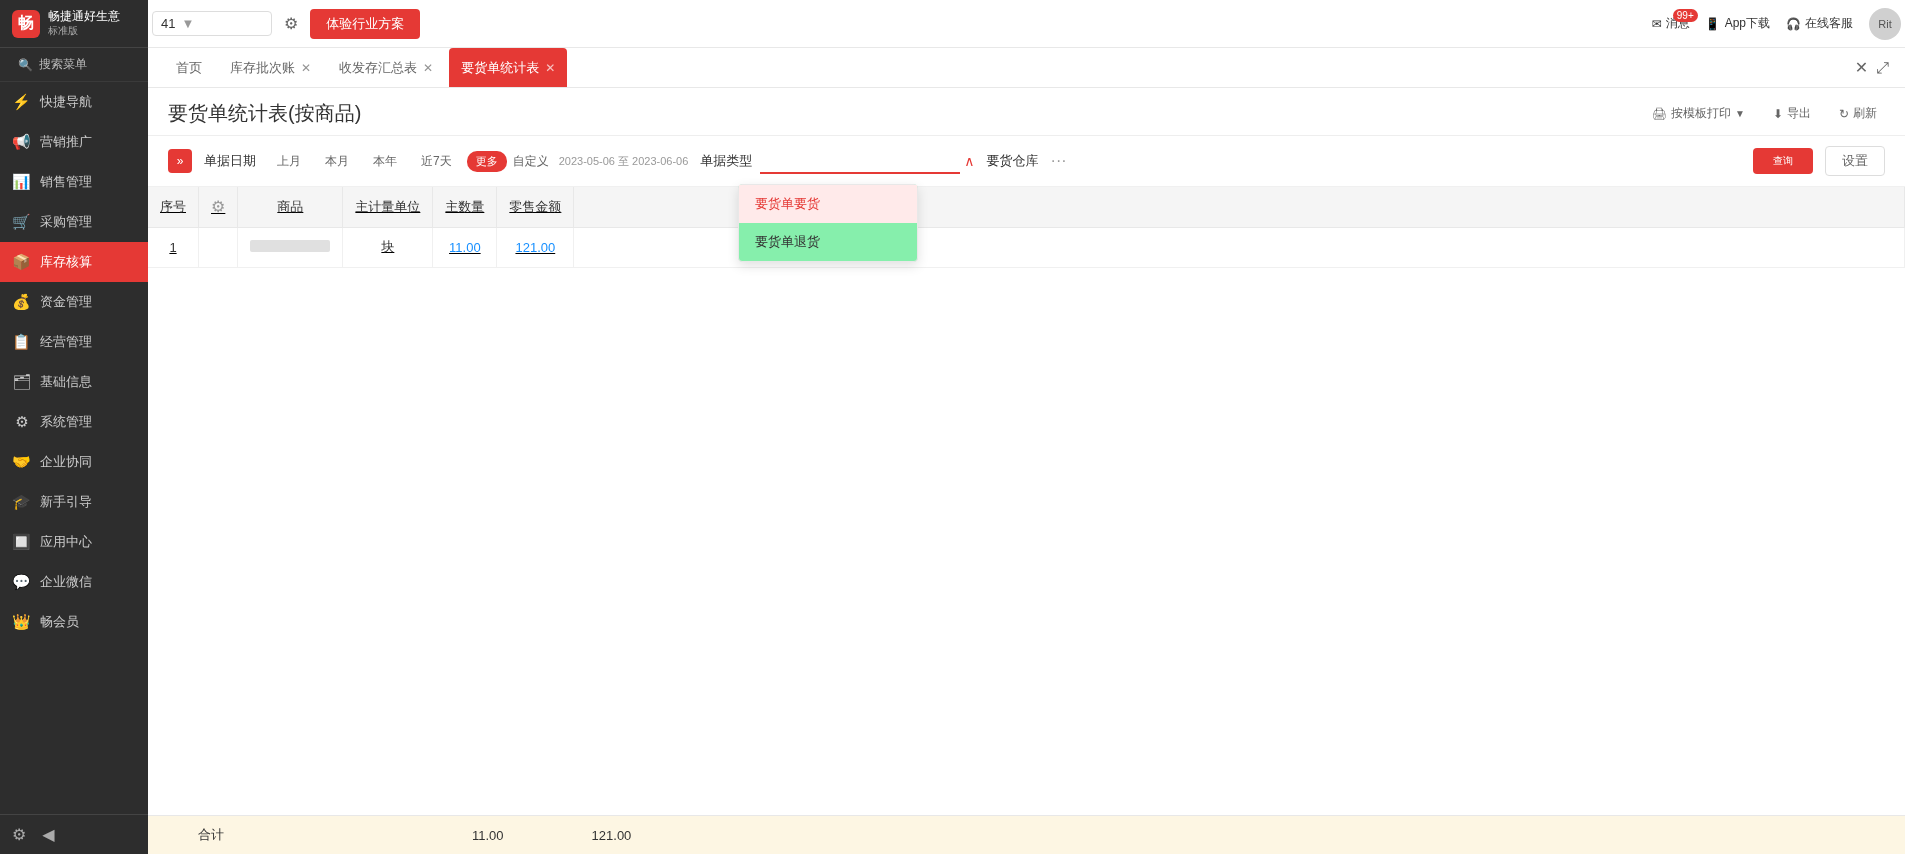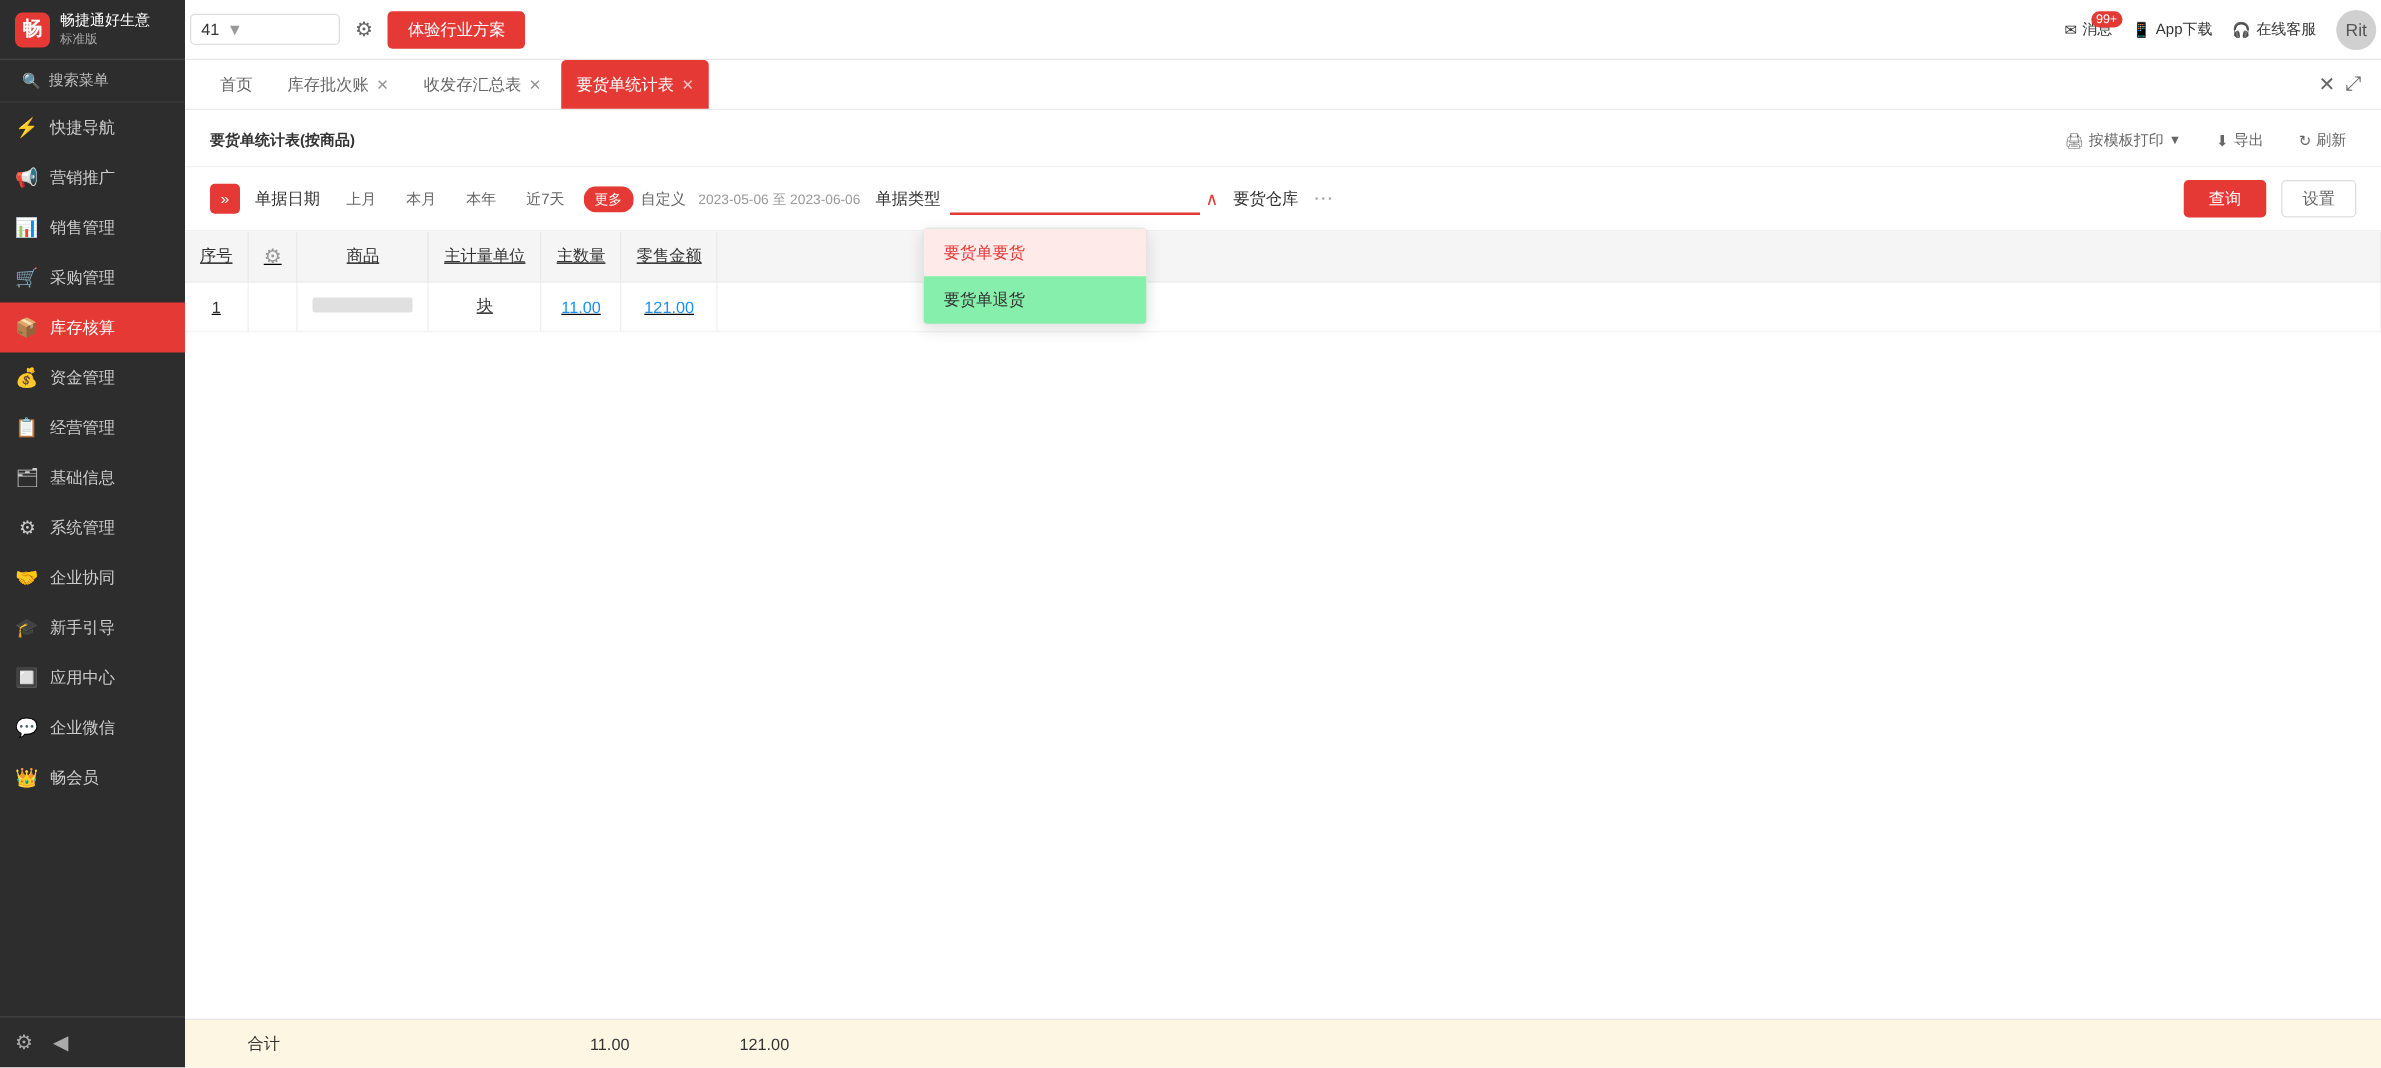--- a/index.html
+++ b/index.html
@@ -202,21 +202,21 @@
       background: #fff;
     }
 
     .page-header {
       padding: 12px 20px 8px;
       display: flex;
       align-items: center;
       justify-content: space-between;
       border-bottom: 1px solid #eee;
     }
-    .page-title { font-size: 12px; font-weight: 700; color: #333; }
+    .page-title { font-size: 20px; font-weight: 400; color: #333; }
     .page-actions { display: flex; align-items: center; gap: 12px; }
     .page-action-btn {
       display: flex;
       align-items: center;
       gap: 4px;
       color: #666;
       font-size: 12px;
       cursor: pointer;
       padding: 4px 8px;
       border-radius: 4px;
@@ -305,21 +305,21 @@
     }
     .filter-warehouse-dots { color: #999; cursor: pointer; font-size: 16px; }
 
     .filter-query-btn {
       background: #e53935;
       color: white;
       border: none;
       padding: 6px 20px;
       border-radius: 4px;
       cursor: pointer;
-      font-size: 13px;
+      font-size: 10px;
       margin-left: auto;
     }
     .filter-settings-btn {
       background: white;
       color: #666;
       border: 1px solid #ddd;
       padding: 5px 16px;
       border-radius: 4px;
       cursor: pointer;
       font-size: 13px;
@@ -507,21 +507,21 @@
         <span class="badge-count">99+</span>
       </div>
       <div class="topbar-badge">
         <span>📱</span>
         <span>App下载</span>
       </div>
       <div class="topbar-badge">
         <span>🎧</span>
         <span>在线客服</span>
       </div>
-      <div class="topbar-avatar" style="background:#d0d0d0; display:flex; align-items:center; justify-content:center; font-size:14px; color:#555; overflow:hidden;">
+      <div class="topbar-avatar" style="background:#d0d0d0; display:flex; align-items:center; justify-content:center; font-size:11px; color:#555; overflow:hidden;">
         <span>Rit</span>
       </div>
     </div>
   </div>
 
   <div class="tabs-bar">
     <div class="tab">
       <span>首页</span>
     </div>
     <div class="tab">

